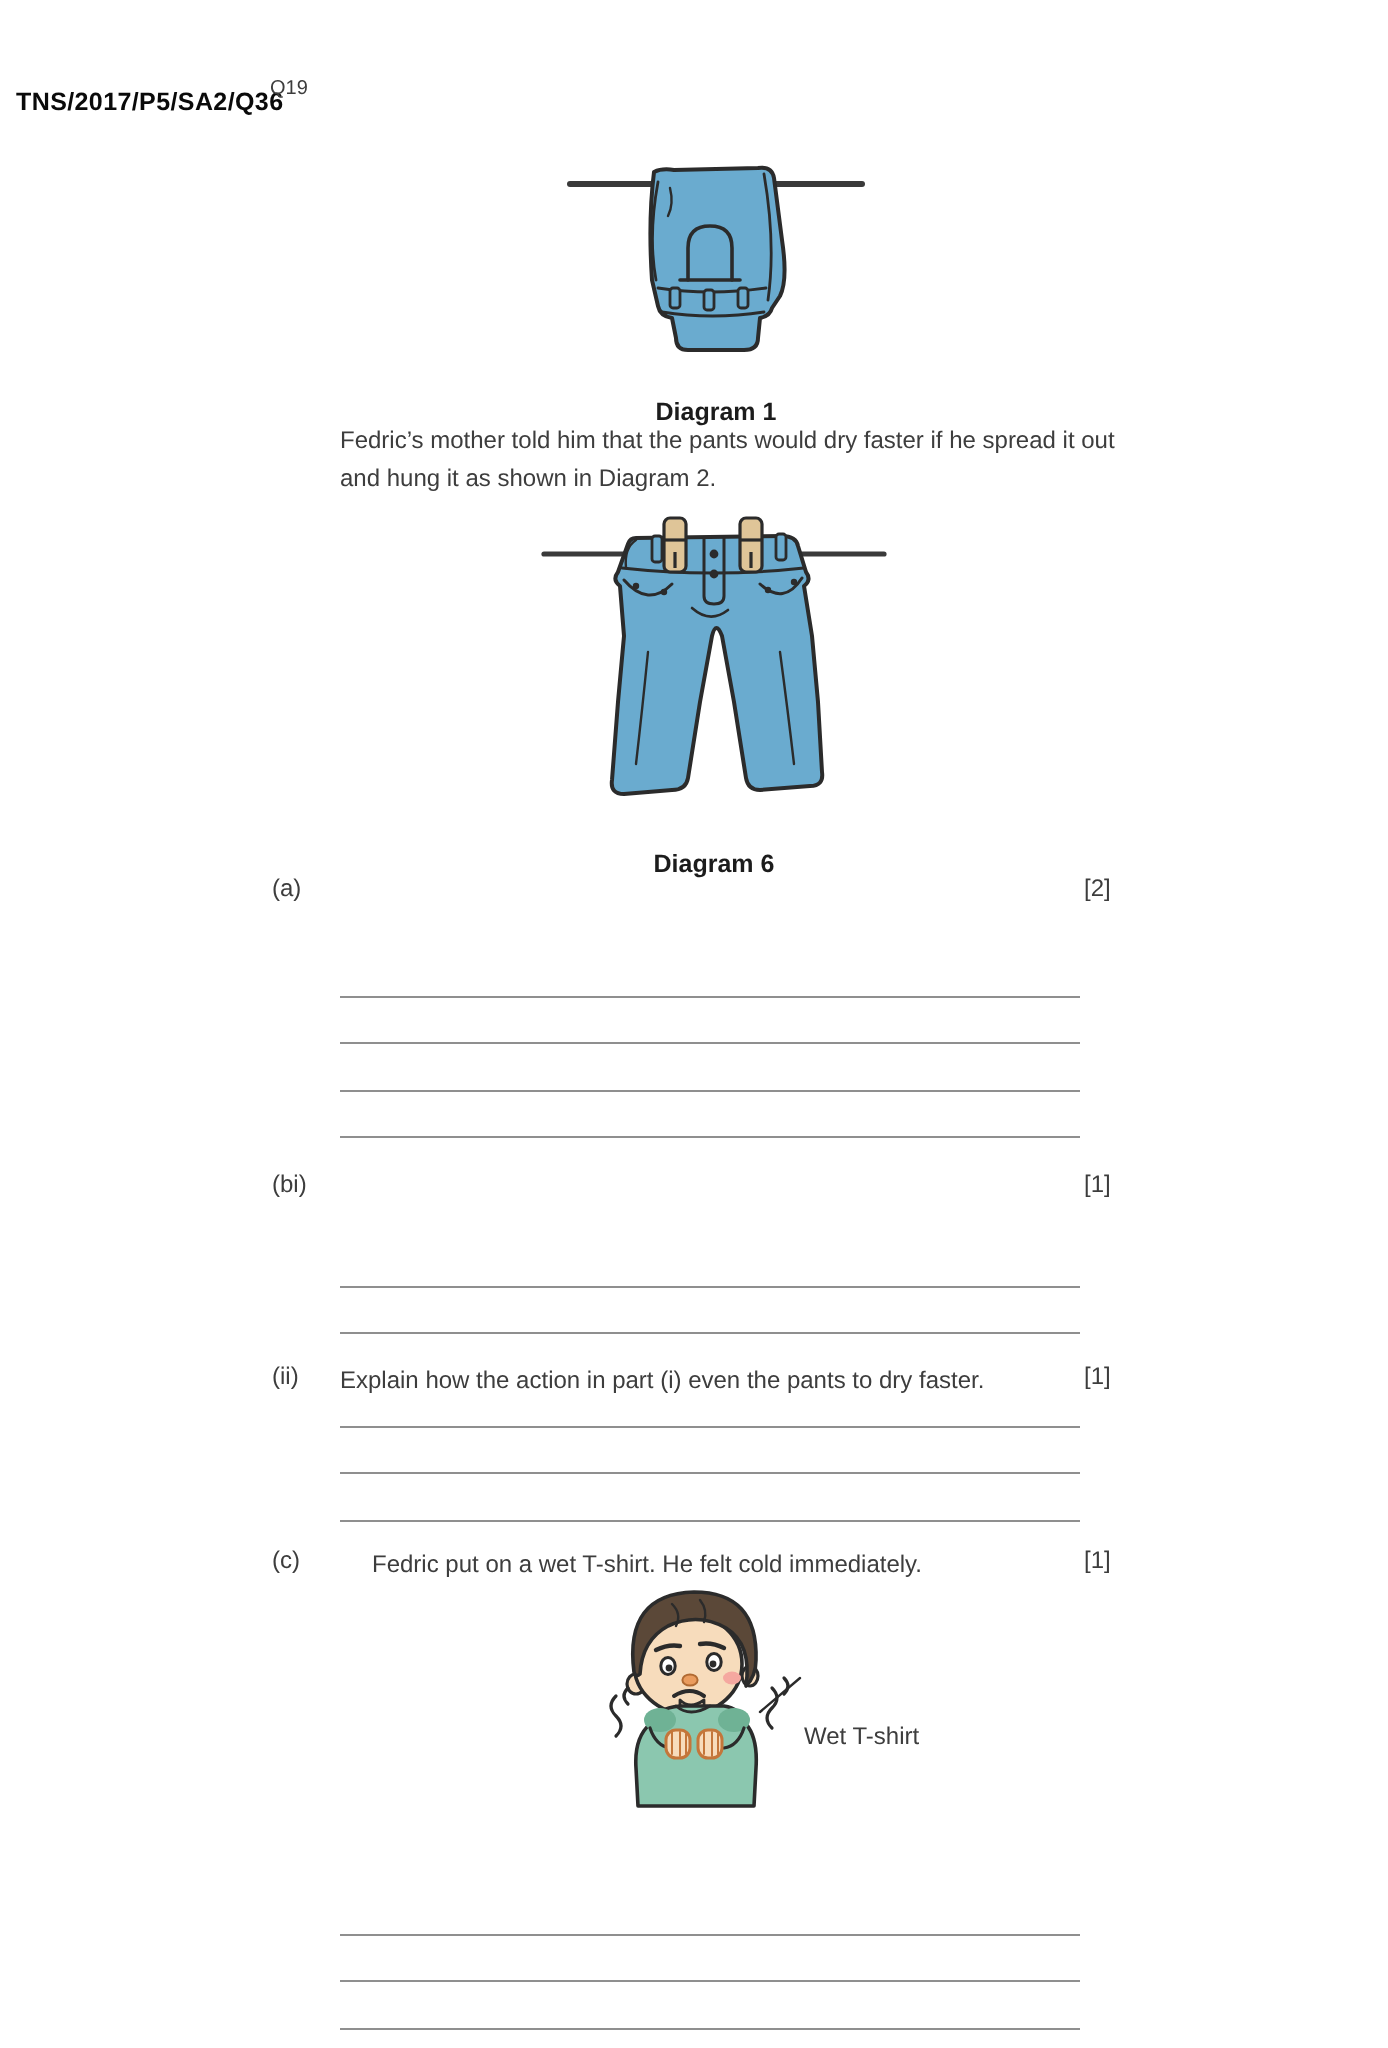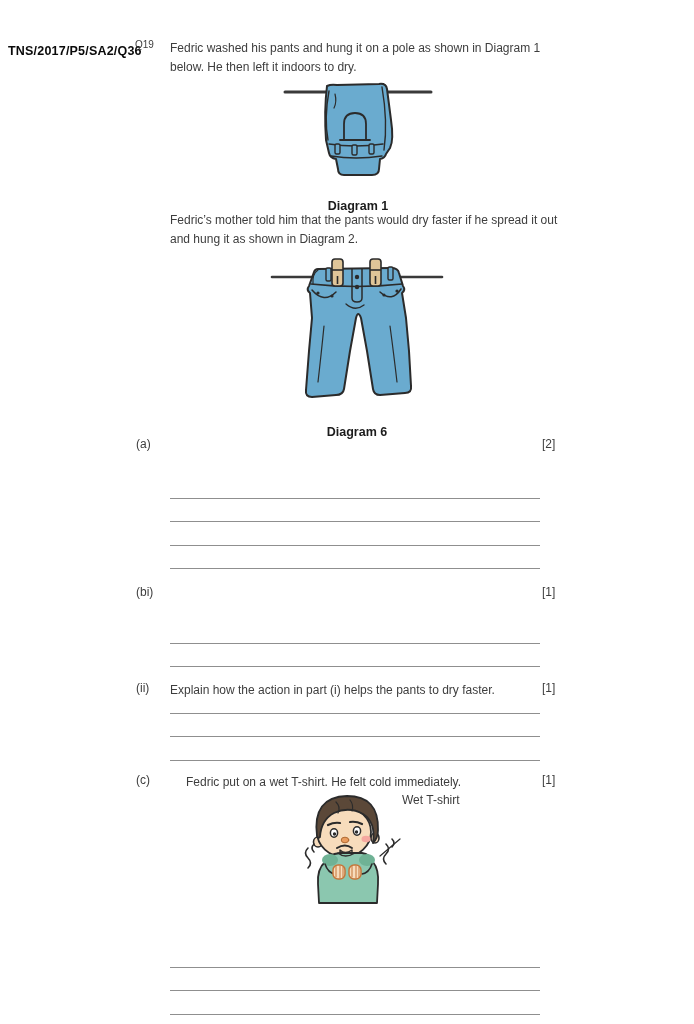--- a/index.html
+++ b/index.html
@@ -9,32 +9,31 @@
   }
   .abs{position:absolute;}
   .paper-code{left:8px;top:6px;font-size:12.5px;font-weight:bold;color:#0a0a0a;letter-spacing:.2px;margin-top:38px;}
   .qnum{left:135px;top:39px;font-size:10px;}
   .body-text{font-size:12px;line-height:19px;}
   .part-label{font-size:12px;}
   .marks{font-size:12px;color:#3d3d3d;}
   .caption{font-size:12.5px;font-weight:bold;color:#1c1c1c;text-align:center;margin-top:20px;}
   .lines{position:absolute;width:370px;}
   .answer-line{height:22.5px;border-bottom:1px solid #8f8f8f;}
-  .wet-label{left:402px;top:793px;font-size:12px;color:#3d3d3d;}
+  .wet-label{left:402px;top:861px;font-size:12px;color:#3d3d3d;}
   svg{position:absolute;overflow:visible;}
 </style>
 </head>
 <body>
 
 <div class="page">
 
   <div class="abs paper-code">TNS/2017/P5/SA2/Q36</div>
 
   <div class="abs qnum">Q19</div>
-  <div class="abs body-text" style="left:170px;top:39px;width:395px">Fedric washed his pants and hung it on a pole as shown in Diagram 1 below. He then left it indoors to dry.</div>
 
   <svg style="left:283px;top:82px" width="150" height="97" viewBox="0 0 150 97">
     <line x1="2" y1="10" x2="148" y2="10" stroke="#3a3a3a" stroke-width="3" stroke-linecap="round"></line>
     <g fill="#6AABCF" stroke="#2b2b2b" stroke-width="2" stroke-linejoin="round" stroke-linecap="round">
       <path d="M44,4 Q48,2 54,3 L96,2 Q103,1 104,7 L108,38 Q111,58 107,66 L103,72 Q102,76 97,77 L96,87 Q96,93 89,93 L61,93 Q55,93 55,87 L53,77 Q47,76 46,71 L43,58 Q41,28 44,4 Z"></path>
       <path d="M61,58 L61,42 Q61,31 72,31 Q83,31 83,42 L83,58" fill="none" stroke-width="1.8"></path>
       <path d="M57,58 L87,58" fill="none" stroke-width="1.8"></path>
       <path d="M46,62 Q72,66 100,62" fill="none" stroke-width="1.4"></path>
       <rect x="52" y="62" width="5" height="10" rx="1.5" stroke-width="1.4"></rect>
       <rect x="69" y="63" width="5" height="10" rx="1.5" stroke-width="1.4"></rect>
@@ -91,21 +90,21 @@
     </div>
 
   <div class="abs part-label" style="left:136px;top:585px">(bi)</div>
   <div class="abs marks" style="left:542px;top:585px">[1]</div>
   <div class="lines" style="left:170px;top:620px">
       <div class="answer-line"></div>
       <div class="answer-line"></div>
     </div>
 
   <div class="abs part-label" style="left:136px;top:681px">(ii)</div>
-  <div class="abs body-text" style="left:170px;top:681px;width:378px">Explain how the action in part (i) helps the pants to dry faster.</div>
+  <div class="abs body-text" style="left:170px;top:681px;width:378px">Explain how the action in part (i) even the pants to dry faster.</div>
   <div class="abs marks" style="left:542px;top:681px">[1]</div>
   <div class="lines" style="left:170px;top:690px">
       <div class="answer-line"></div>
       <div class="answer-line"></div>
       <div class="answer-line"></div>
     </div>
 
   <div class="abs part-label" style="left:136px;top:773px">(c)</div>
   <div class="abs body-text" style="left:186px;top:773px;width:378px">Fedric put on a wet T-shirt. He felt cold immediately.</div>
   <div class="abs marks" style="left:542px;top:773px">[1]</div>

